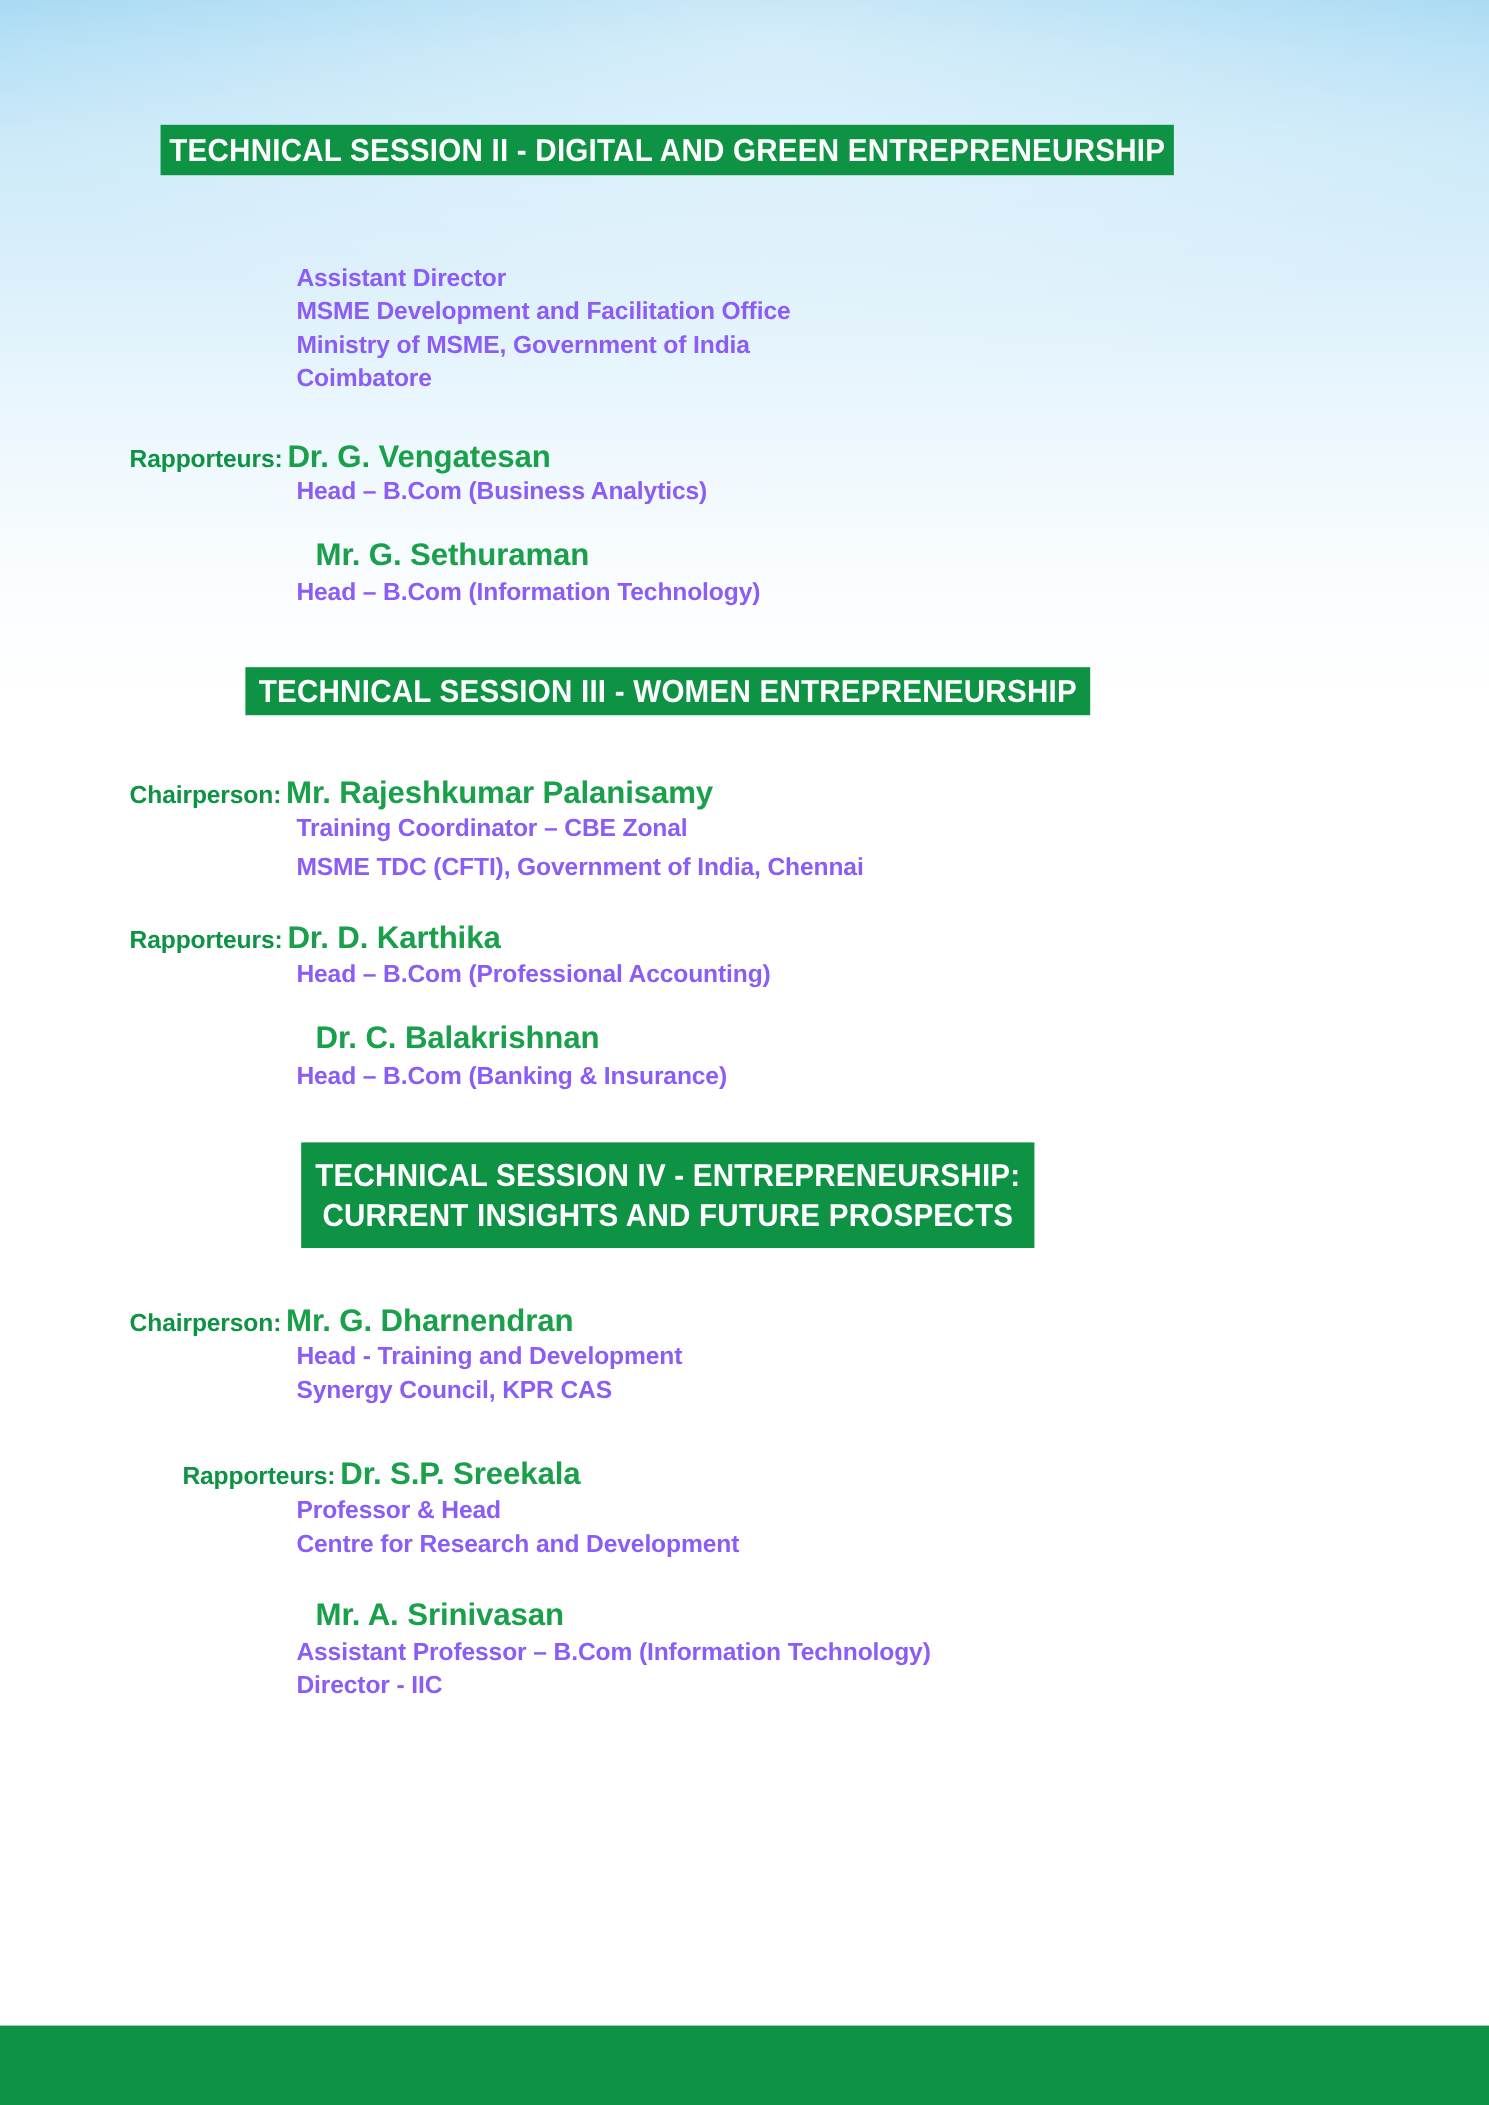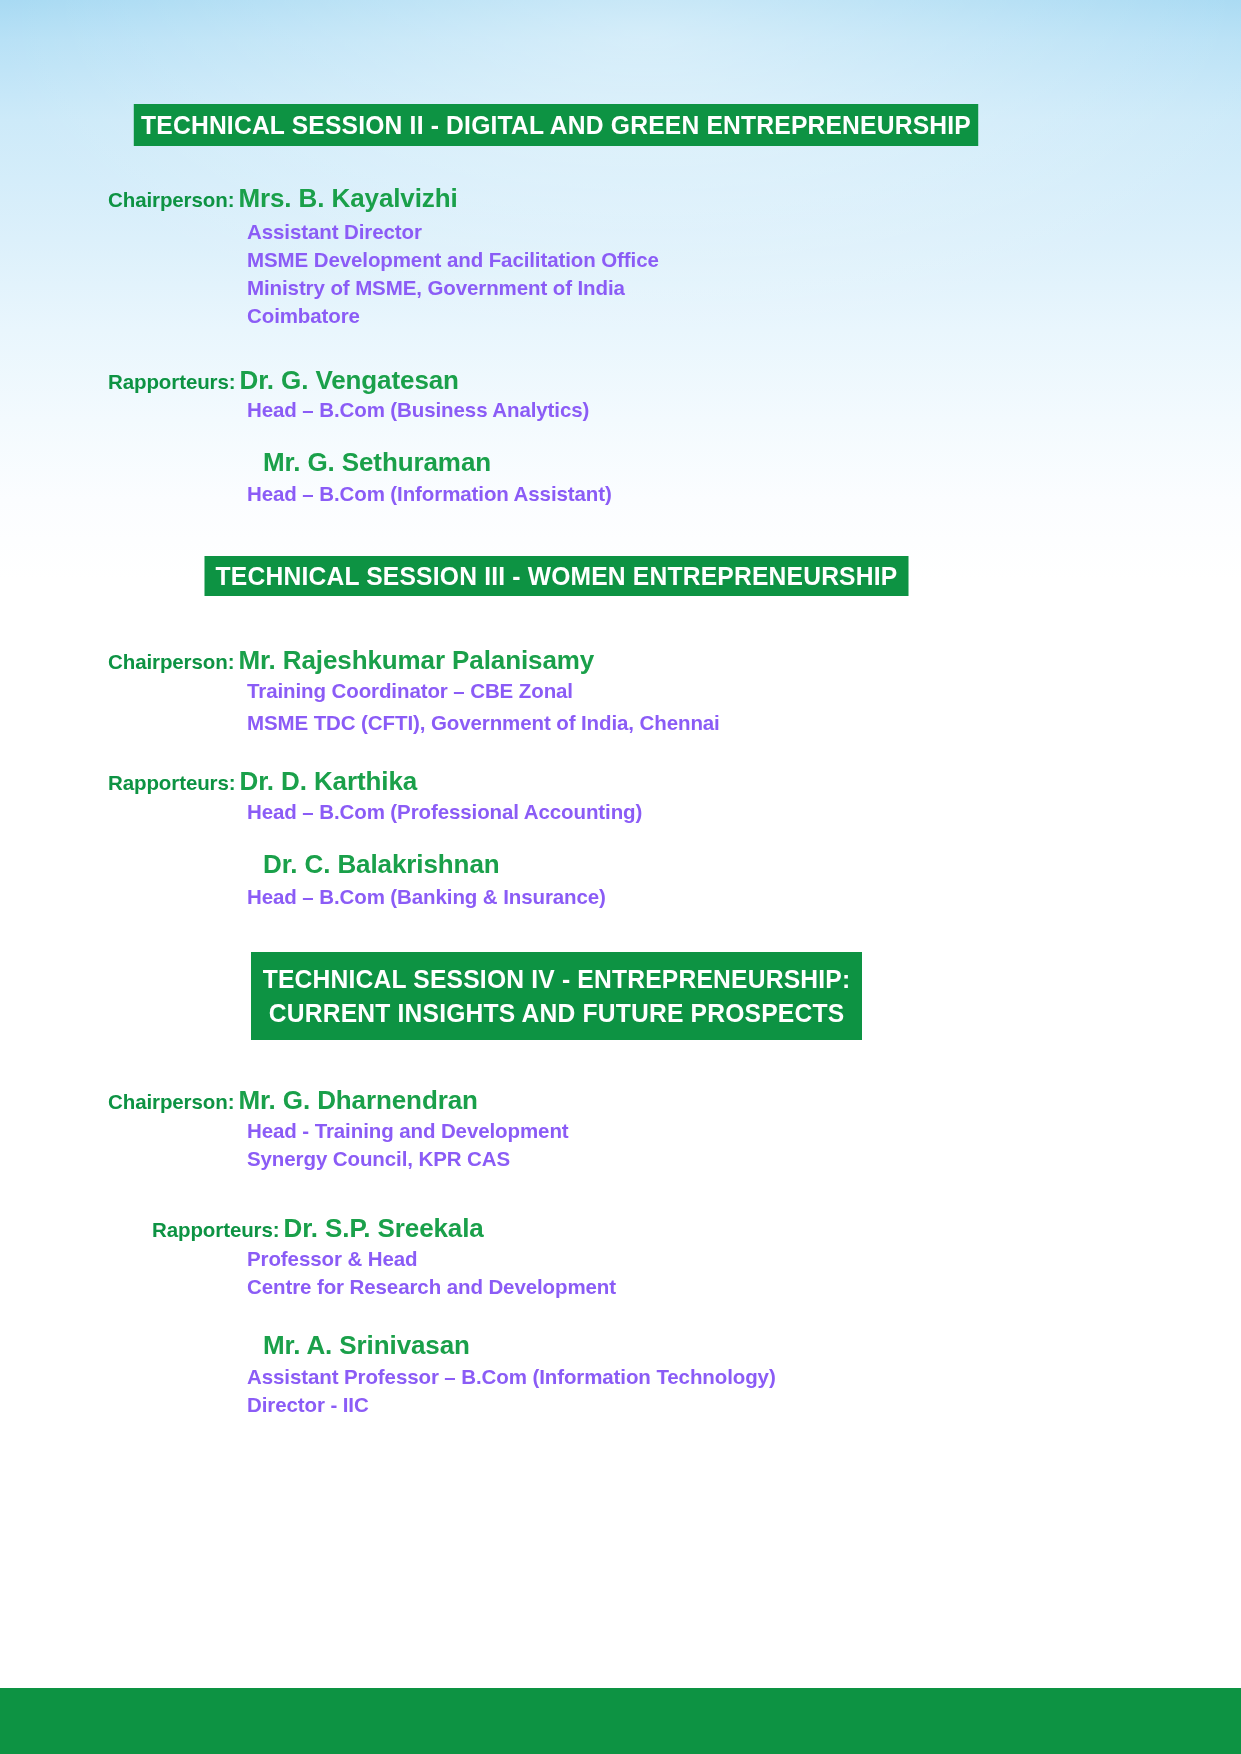--- a/index.html
+++ b/index.html
@@ -134,35 +134,32 @@
 <body>
 
 <div class="page-bg"></div>
 
 <div class="content">
 
   <div class="banner" id="banner-2">
     <span class="banner-text">TECHNICAL SESSION II - DIGITAL AND GREEN ENTREPRENEURSHIP</span>
   </div>
 
-  <div class="role-row" style="left:108px; top:183px;">
-    <span class="role-label">Chairperson:</span><span class="person-name">Mrs. B. Kayalvizhi</span>
-  </div>
   <div class="detail" style="left:247px; top:220px;">Assistant Director</div>
   <div class="detail" style="left:247px; top:276px;">Ministry of MSME, Government of India</div>
   <div class="detail" style="left:247px; top:248px;">MSME Development and Facilitation Office</div>
   <div class="detail" style="left:247px; top:304px;">Coimbatore</div>
 
   <div class="role-row" style="left:108px; top:365px;">
     <span class="role-label">Rapporteurs:</span><span class="person-name">Dr. G. Vengatesan</span>
   </div>
   <div class="detail" style="left:247px; top:398px;">Head – B.Com (Business Analytics)</div>
 
   <div class="person-name standalone" style="left:247px; top:447px;">Mr. G. Sethuraman</div>
-  <div class="detail" style="left:247px; top:482px;">Head – B.Com (Information Assistant)</div>
+  <div class="detail" style="left:247px; top:482px;">Head – B.Com (Information Technology)</div>
 
   <div class="banner" id="banner-3">
     <span class="banner-text">TECHNICAL SESSION III - WOMEN ENTREPRENEURSHIP</span>
   </div>
 
   <div class="role-row" style="left:108px; top:645px;">
     <span class="role-label">Chairperson:</span><span class="person-name">Mr. Rajeshkumar Palanisamy</span>
   </div>
   <div class="detail" style="left:247px; top:679px;">Training Coordinator – CBE Zonal</div>
   <div class="detail" style="left:247px; top:711px;">MSME TDC (CFTI), Government of India, Chennai</div>

